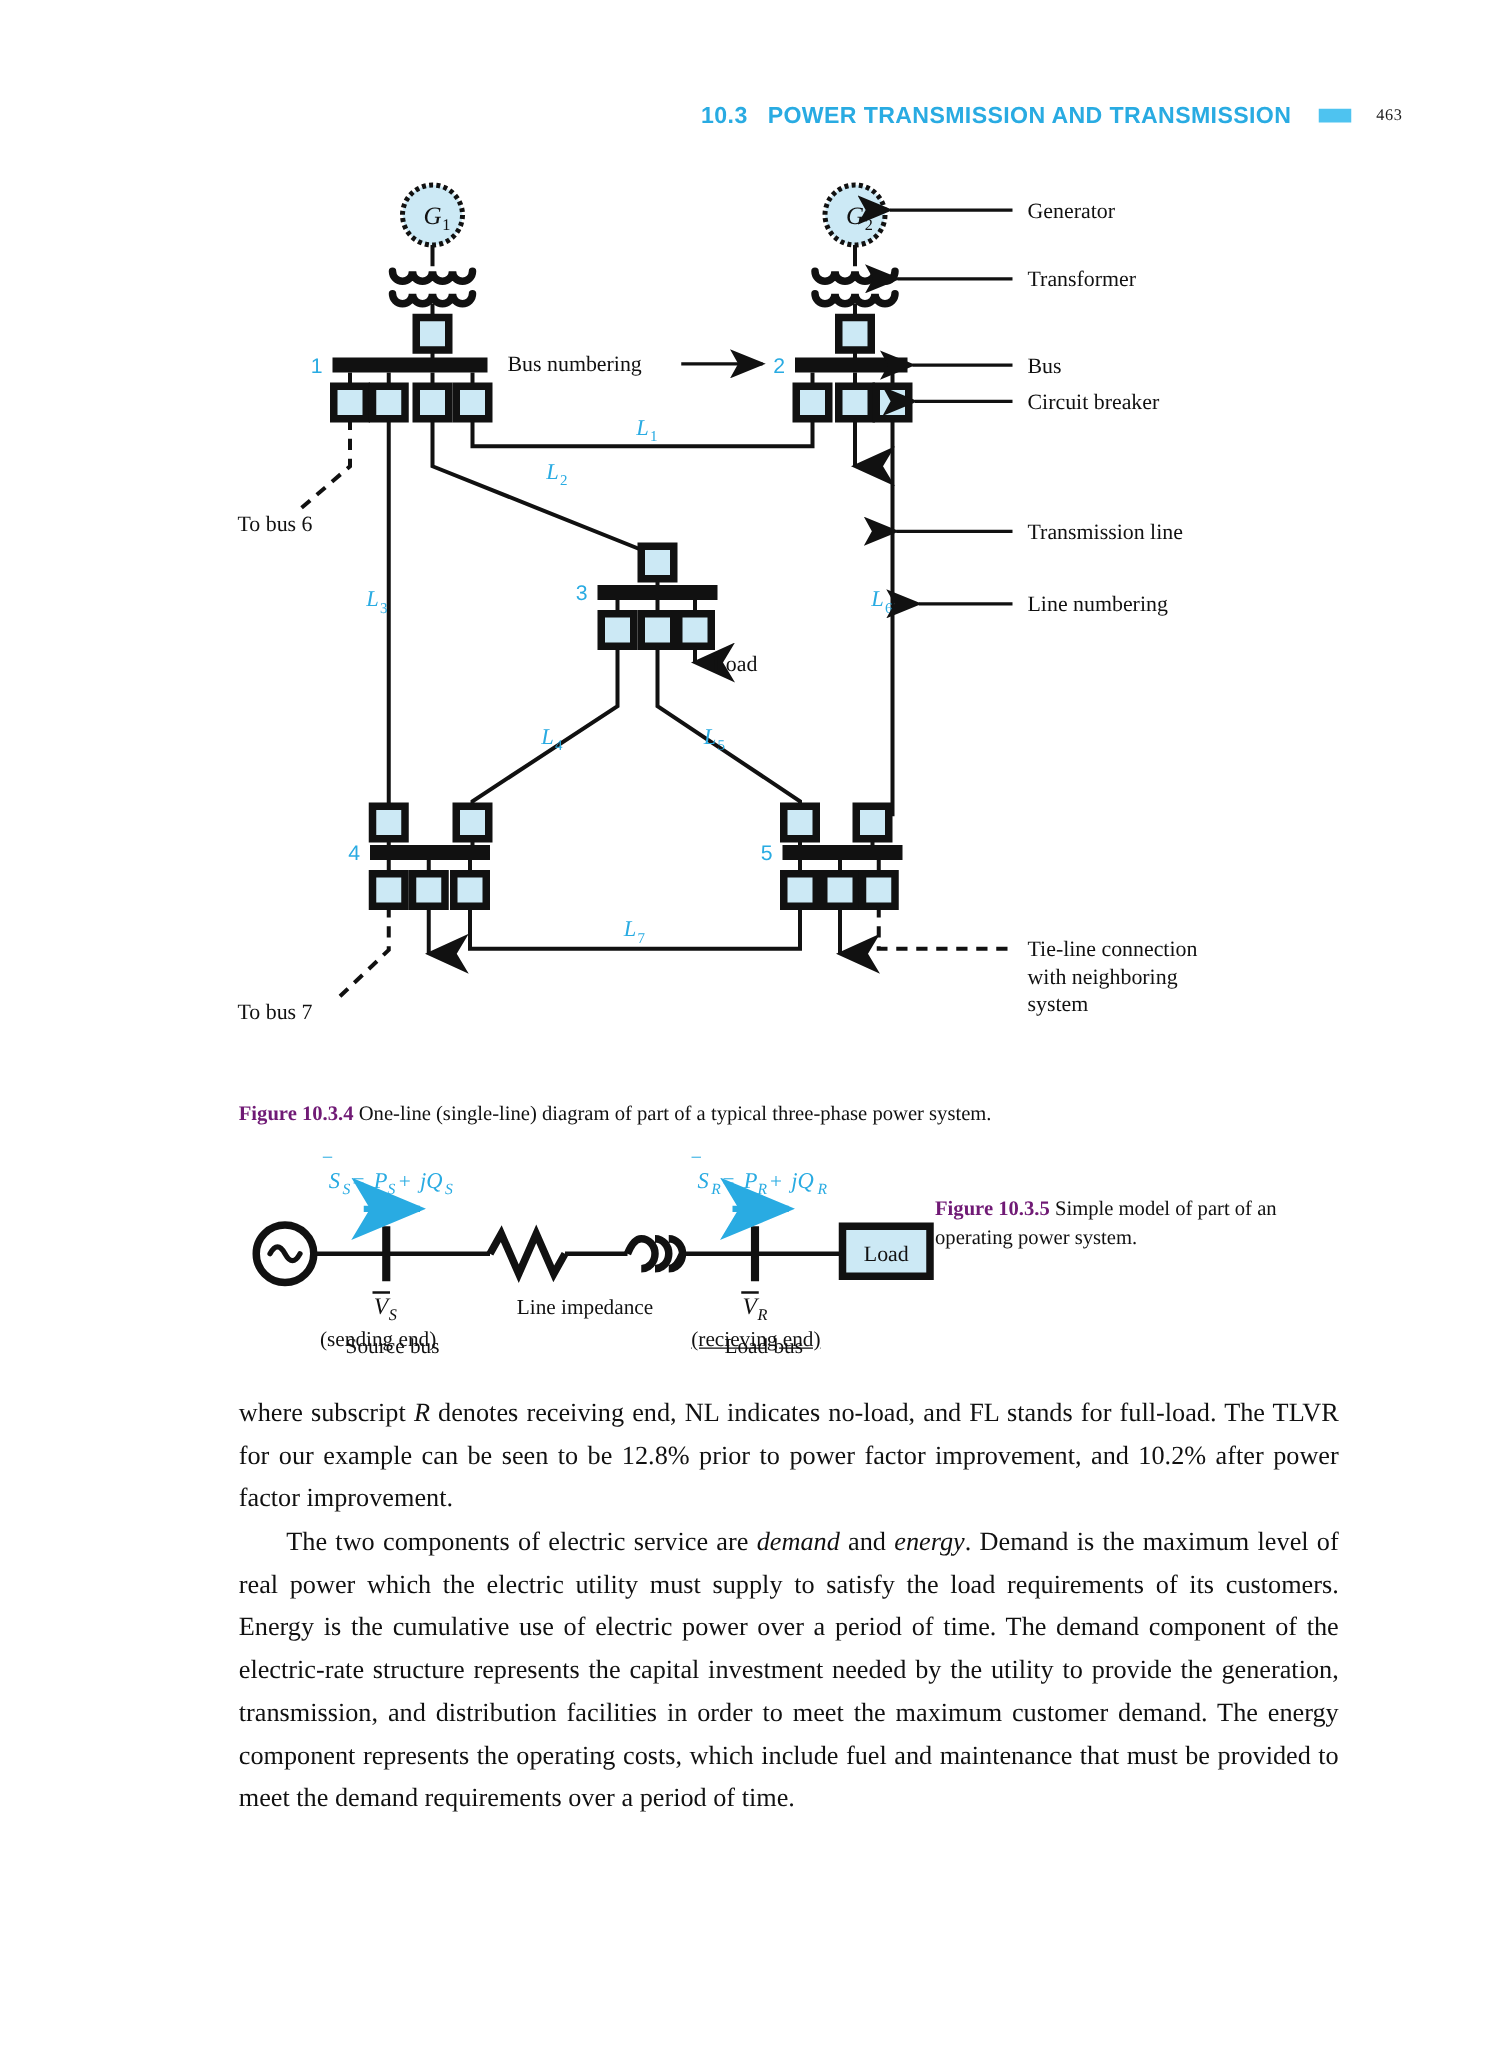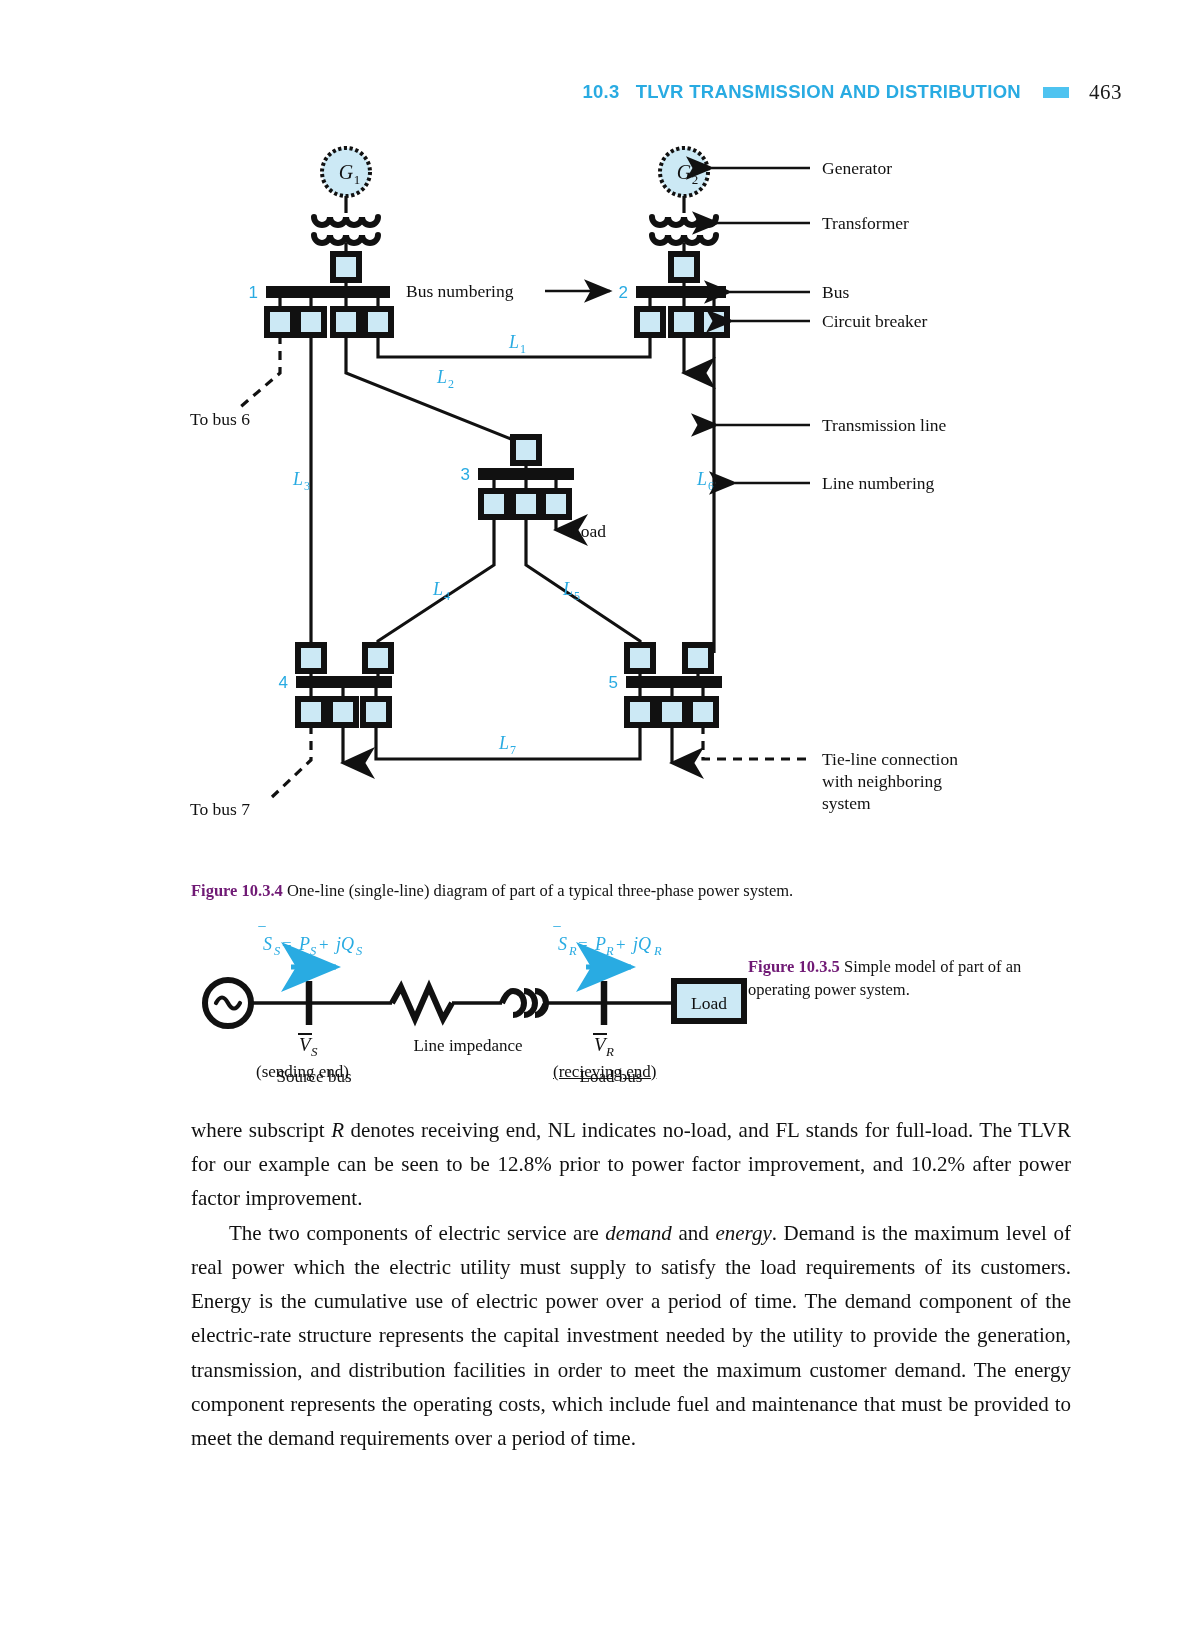--- a/index.html
+++ b/index.html
@@ -37,21 +37,21 @@
   .hdr-dash {
     display: inline-block;
     width: 26px;
     height: 11px;
     background: #4EC3F0;
     margin: 0 20px 0 22px;
     vertical-align: middle;
   }
   .hdr-page {
     font-family: "Liberation Serif", serif;
-    font-size: 21px;
+    font-size: 13px;
     color: #1a1a1a;
     letter-spacing: 0.5px;
   }
 
   
   #fig1-wrap {
     position: absolute;
     top: 125px;
     left: 150px;
     width: 920px;
@@ -105,21 +105,21 @@
   #body-text p { margin: 0; }
   #body-text p.indent { text-indent: 38px; }
   .tight { letter-spacing: -0.35px; }
   em { font-style: italic; }
 </style>
 </head>
 <body>
 
 <div class="page-header">
   <span class="hdr-sect hdr-num">10.3</span>
-  <span class="hdr-sect">TLVR TRANSMISSION AND DISTRIBUTION</span>
+  <span class="hdr-sect">POWER TRANSMISSION AND TRANSMISSION</span>
   <span class="hdr-dash"></span>
   <span class="hdr-page">463</span>
 </div>
 
 <div id="fig1-wrap">
 <svg id="fig1" width="920" height="730" viewBox="0 0 920 730" xmlns="http://www.w3.org/2000/svg">
   <defs>
     <marker id="arrL" markerWidth="11" markerHeight="9" refX="1" refY="4.5" orient="auto">
       <path d="M11,0 L0,4.5 L11,9 L8.5,4.5 Z" fill="#111"></path>
     </marker>

